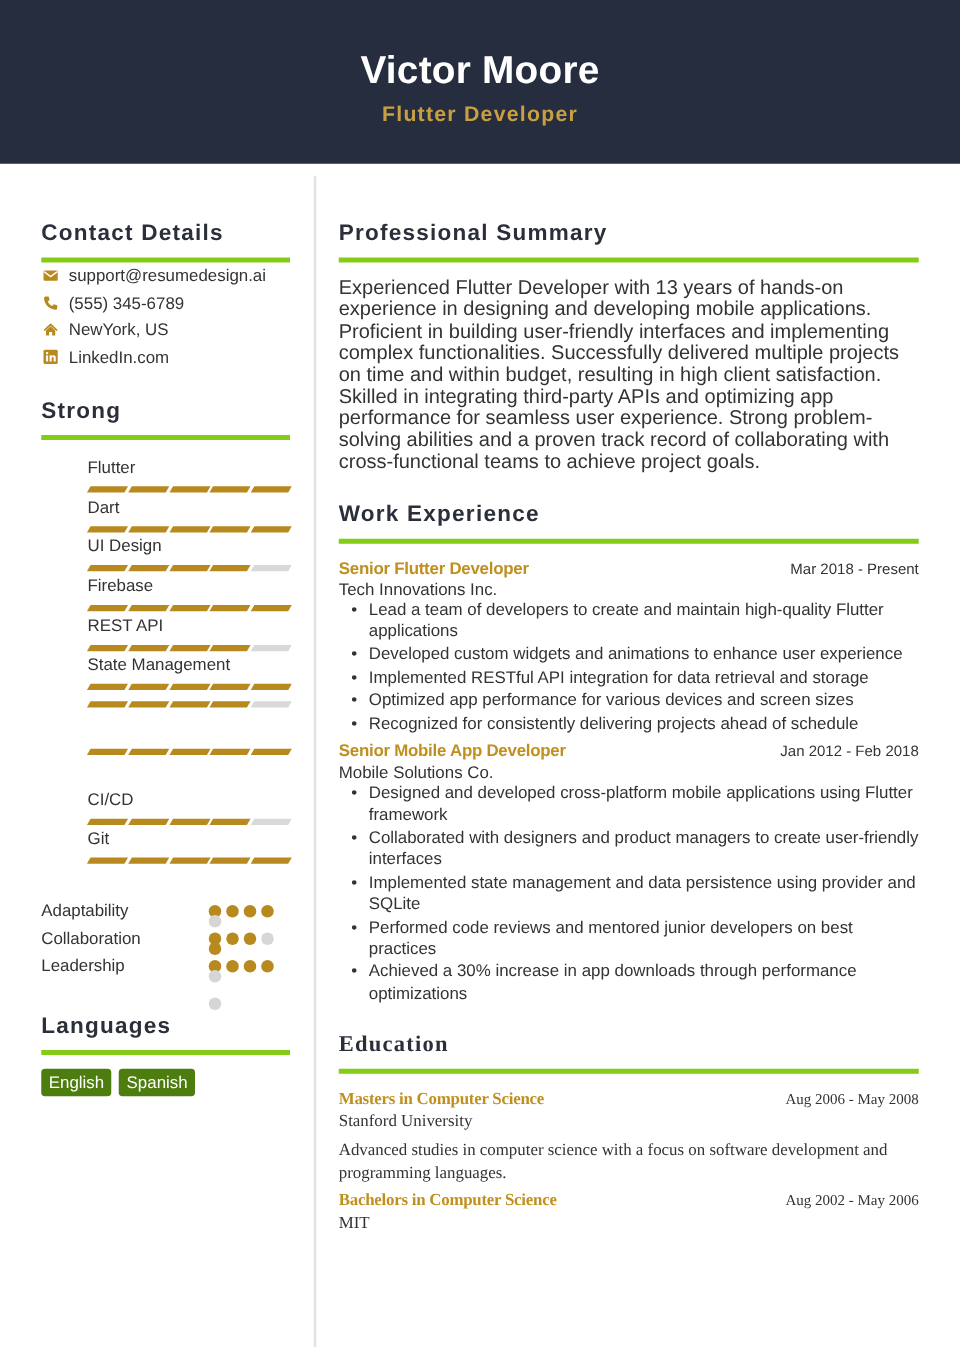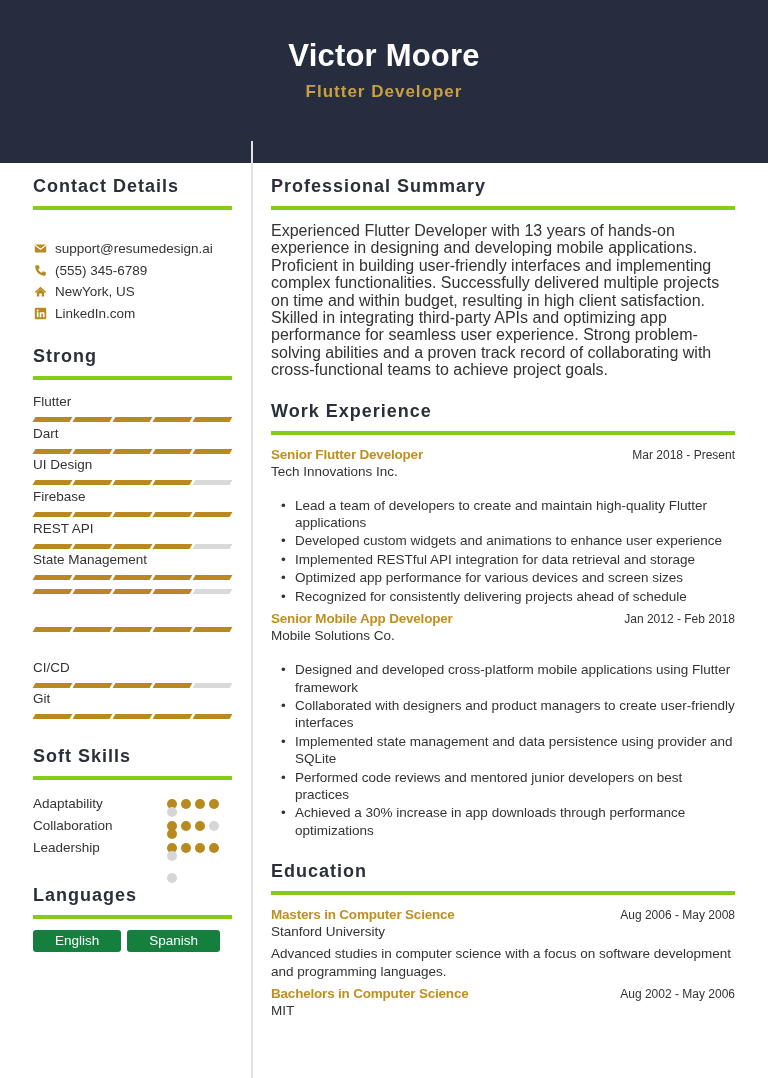--- a/index.html
+++ b/index.html
@@ -1,20 +1,20 @@
 <!DOCTYPE html>
 <html><head>
 <meta charset="utf-8">
 <style>
   * { box-sizing: border-box; margin: 0; padding: 0; }
   html, body { width: 768px; height: 1078px; background: #ffffff; overflow: hidden; }
   body { font-family: "Liberation Sans", "DejaVu Sans", sans-serif; color: #2b2b2b; position: relative; }
 
   .header {
-    position: absolute; left: 0; top: 0; width: 768px; height: 163px;
+    position: absolute; left: 0; top: 0; width: 768px; height: 131px;
     background: #252d3f; text-align: center;
   }
   .header .name {
     position: absolute; left: 0; right: 0; top: 38px;
     font-size: 31px; font-weight: 700; color: #ffffff; letter-spacing: 0.2px;
   }
   .header .title {
     position: absolute; left: 0; right: 0; top: 82px;
     font-size: 17px; font-weight: 700; color: #c9a040; letter-spacing: 1px;
   }
@@ -26,68 +26,68 @@
   .left { position: absolute; left: 33px; top: 141px; width: 199px; }
   .right { position: absolute; left: 271px; top: 141px; width: 464px; }
 
   .sec-title {
     font-size: 18px; font-weight: 700; color: #2a2f3a; letter-spacing: 1px;
     padding-bottom: 9px; border-bottom: 4px solid #84cc16;
   }
 
   
   .contact { margin-top: 35px; }
-  .contact-list { margin-top: 28px; }
+  .contact-list { margin-top: 0; }
   .contact-item { display: flex; align-items: center; height: 21.5px; font-size: 13.5px; color: #333; }
   .contact-item .ic { width: 14px; height: 14px; margin-right: 8px; display: inline-flex; align-items: center; justify-content: center; }
   .contact-item svg { width: 13px; height: 13px; }
 
   
   .skills { margin-top: 22px; }
-  .skills-list { margin-top: 13px; }
+  .skills-list { margin-top: 13px; margin-left: 37px; }
   .skill { height: 31.7px; }
   .skill-name { font-size: 13.5px; color: #333; height: 18px; line-height: 18px; }
   .skill-bars { display: flex; gap: 3px; margin-top: 6px; margin-left: 1px; }
   .bar { width: 37px; height: 5px; transform: skewX(-30deg); background: #b8891e; }
   .bar.empty { background: #d9d9d9; }
 
   
   .soft { margin-top: 24px; }
   .soft-list { margin-top: 13px; position: relative; }
   .soft-row { display: flex; align-items: center; height: 22px; font-size: 13.5px; color: #333; position: relative; }
   .soft-row .lbl { width: 134px; }
   .dots { display: flex; gap: 4px; }
   .dot { width: 10px; height: 10px; border-radius: 50%; background: #b8891e; }
   .dot.empty { background: #d6d6d6; }
   .ghost { position: absolute; left: 134px; width: 10px; height: 10px; border-radius: 50%; background: #d6d6d6; }
 
   
   .langs { margin-top: 26px; }
   .lang-tags { display: flex; gap: 6px; margin-top: 11px; }
   .tag {
-    background: #15803d; color: #fff; font-size: 13.5px; font-weight: 400;
-    padding: 3px 22px; border-radius: 3px; line-height: 16px;
+    background: #4d7c0f; color: #fff; font-size: 13.5px; font-weight: 400;
+    padding: 3px 6px; border-radius: 3px; line-height: 16px;
   }
 
   
   .summary { margin-top: 35px; }
   .para { font-size: 16px; line-height: 17.4px; color: #333; margin-top: 12px; }
 
   .work { margin-top: 22px; }
   .job { margin-top: 12px; }
   .job + .job { margin-top: 6px; }
   .job-head { display: flex; justify-content: space-between; align-items: baseline; gap: 36px; }
   .job-title { font-size: 13.5px; font-weight: 700; color: #c0901f; letter-spacing: -0.2px; }
   .job-date { font-size: 12px; color: #333; }
   .job-company { font-size: 13.5px; color: #333; margin-top: 2px; }
-  .bullets { list-style: none; margin-top: 18px; padding-left: 24px; }
+  .bullets { list-style: none; margin-top: 0; padding-left: 24px; }
   .bullets li { font-size: 13.5px; line-height: 17.4px; color: #333; position: relative; margin-bottom: 1px; }
   .bullets li::before { content: "•"; position: absolute; left: -14px; color: #333; }
 
-  .edu { margin-top: 22px; }
+  .edu { margin-top: 22px; font-family: Liberation Serif, serif; }
   .edu-item { margin-top: 12px; }
   .edu-item + .edu-item { margin-top: 6px; }
   .edu-desc { font-size: 13.5px; line-height: 17.4px; color: #333; margin-top: 6px; }
 </style>
 </head>
 <body>
 
 <div class="header">
   <div class="name">Victor Moore</div>
   <div class="title">Flutter Developer</div>
@@ -238,21 +238,20 @@
             <span class="bar"></span>
             <span class="bar"></span>
             <span class="bar"></span>
             <span class="bar"></span>
           </div>
         </div>
       </div>
   </section>
 
   <section class="soft">
-    <div class="sec-title">Soft Skills</div>
     <div class="soft-list" id="soft-list">
         <div class="soft-row">
           <span class="lbl">Adaptability</span>
           <span class="dots">
             <span class="dot"></span>
             <span class="dot"></span>
             <span class="dot"></span>
             <span class="dot"></span>
           </span>
         </div>

